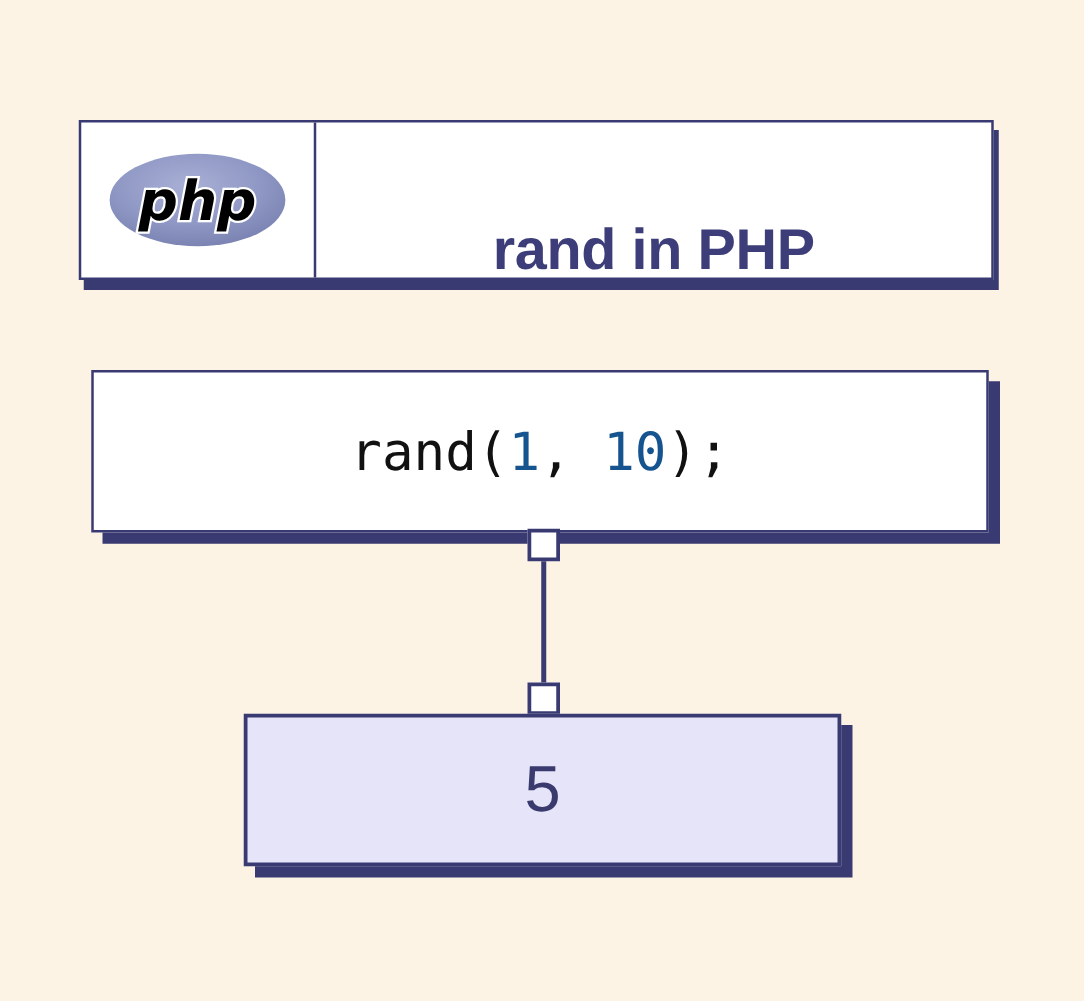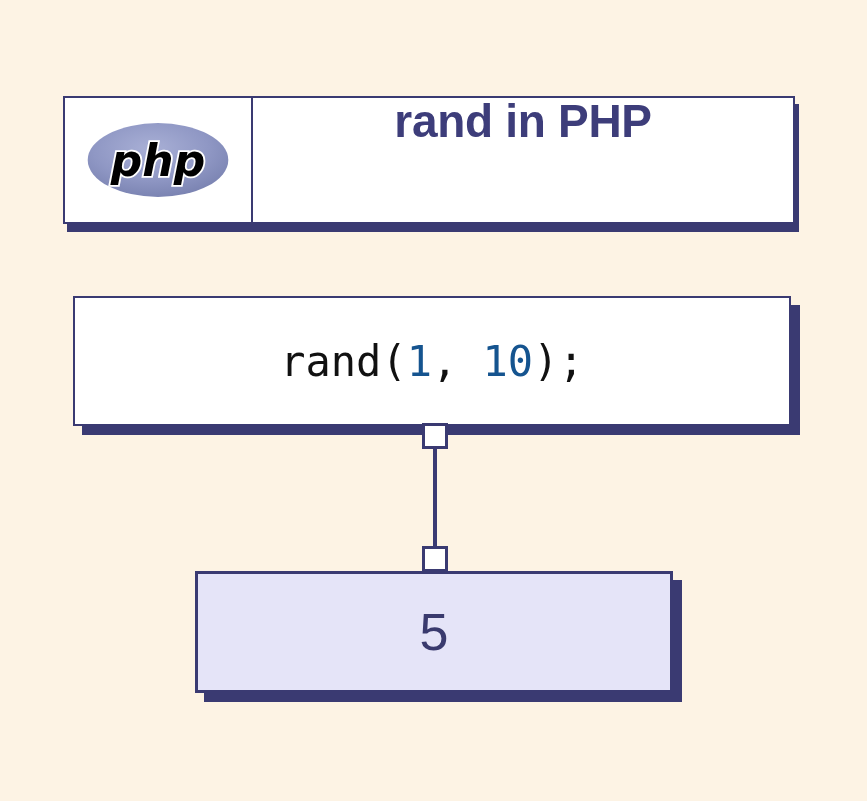--- a/index.html
+++ b/index.html
@@ -45,21 +45,21 @@
     border-right: 2px solid #3a3a72;
     display: flex;
     align-items: center;
     justify-content: center;
     box-sizing: border-box;
   }
 
   .header-title-cell {
     flex: 1 1 auto;
     display: flex;
-    align-items: flex-start;
+    align-items: flex-end;
     justify-content: center;
     box-sizing: border-box;
     border-radius: 29px;
   }
 
   .php-logo {
     display: block;
     width: 142px;
     height: 76px;
   }

